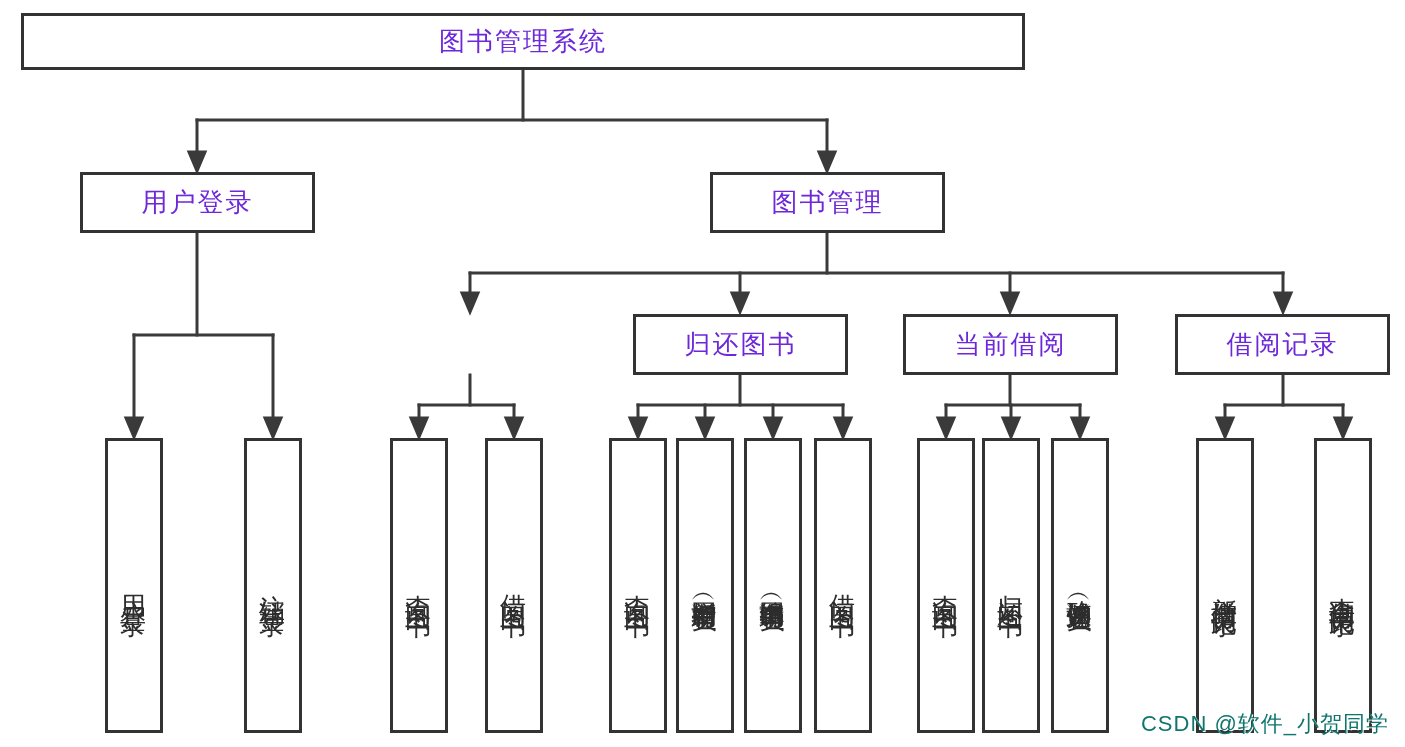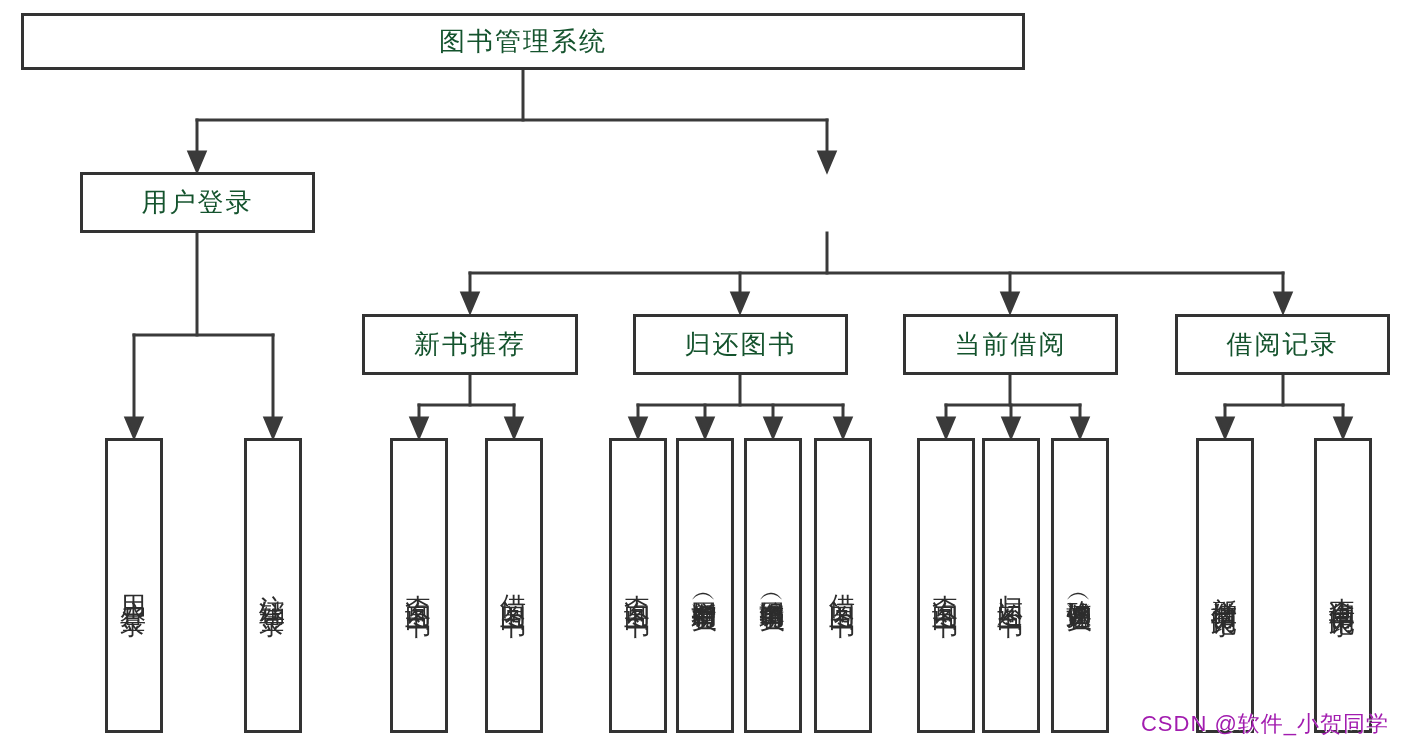--- a/index.html
+++ b/index.html
@@ -25,21 +25,21 @@
     box-sizing: border-box;
     border: 3px solid #333333;
     background: #ffffff;
     display: flex;
     align-items: center;
     justify-content: center;
   }
   .hbox .label {
     font-size: 26px;
     letter-spacing: 2px;
-    color: #14532d;
+    color: #6d28d9;
     white-space: nowrap;
   }
   .vbox {
     width: 58px;
     height: 295px;
     top: 438px;
   }
   .vtext {
     writing-mode: vertical-rl;
     text-orientation: mixed;
@@ -49,21 +49,21 @@
     white-space: nowrap;
   }
   .vtext.medium { letter-spacing: 3px; }
   .vtext.tight  { letter-spacing: 1px; font-size: 25px; }
   #watermark {
     position: absolute;
     right: 16px;
     bottom: 8px;
     font-size: 22px;
     letter-spacing: 1px;
-    color: #a21caf;
+    color: #0f766e;
     text-shadow: 1px 1px 0 #ffffff;
     z-index: 5;
   }
 </style>
 </head>
 <body>
 
 <div id="canvas">
 
   <svg id="connectors" width="1405" height="747" viewBox="0 0 1405 747" stroke="#3a3a3a" stroke-width="3" stroke-linecap="square" fill="#3a3a3a">
@@ -128,24 +128,24 @@
     <path d="M1335,418 L1351,418 L1343,437 Z"></path>
   </svg>
 
   <div class="node hbox" style="left:21px; top:13px; width:1004px; height:57px;">
     <span class="label">图书管理系统</span>
   </div>
 
   <div class="node hbox" style="left:80px; top:172px; width:235px; height:61px;">
     <span class="label">用户登录</span>
   </div>
-
-  <div class="node hbox" style="left:362px; top:314px; width:216px; height:61px;">
-    <span class="label">新书推荐</span>
-  </div>
+  <div class="node hbox" style="left:710px; top:172px; width:235px; height:61px;">
+    <span class="label">图书管理</span>
+  </div>
+
   <div class="node hbox" style="left:633px; top:314px; width:215px; height:61px;">
     <span class="label">归还图书</span>
   </div>
   <div class="node hbox" style="left:1175px; top:314px; width:215px; height:61px;">
     <span class="label">借阅记录</span>
   </div>
   <div class="node hbox" style="left:903px; top:314px; width:215px; height:61px;">
     <span class="label">当前借阅</span>
   </div>
 

